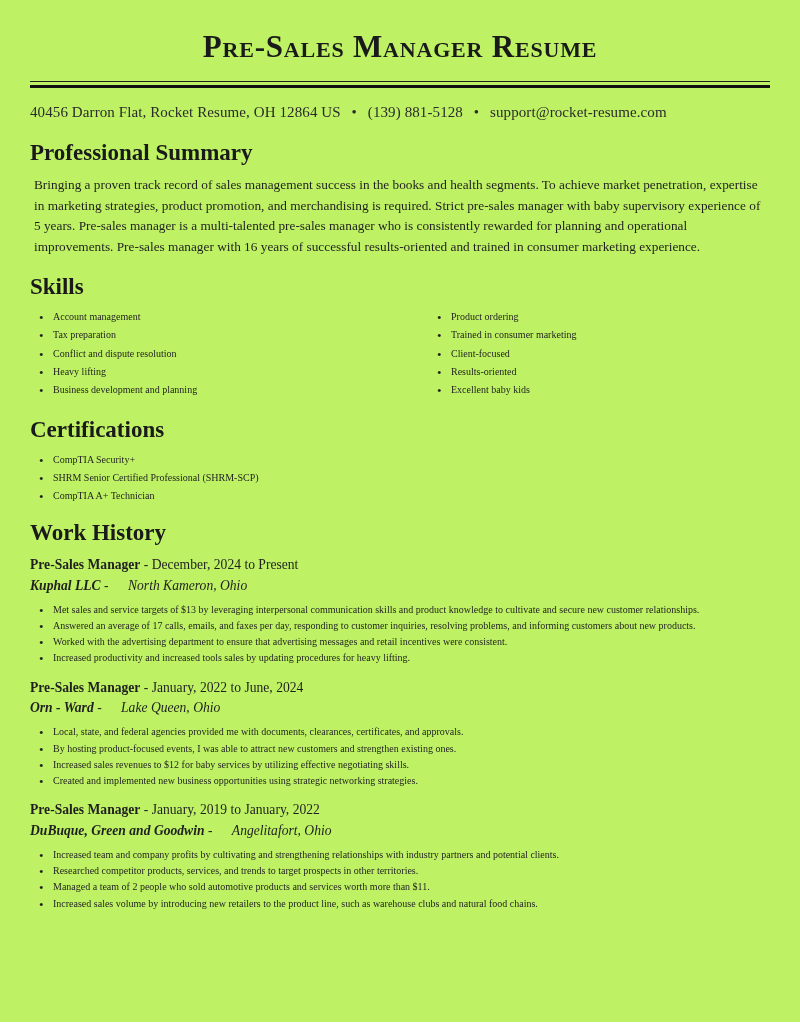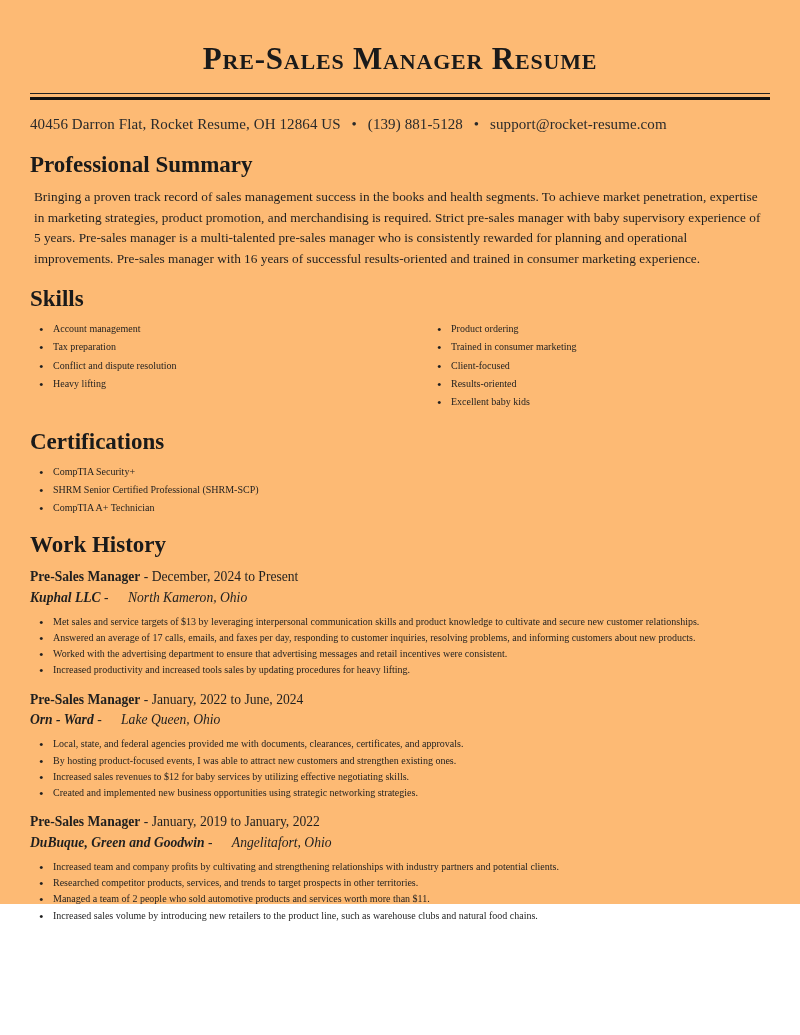--- a/index.html
+++ b/index.html
@@ -10,24 +10,24 @@
   body {
     width: 800px;
     height: 1035px;
     overflow: hidden;
     font-family: "Liberation Serif", "DejaVu Serif", serif;
     color: #1a1a1a;
   }
   .page {
     position: relative;
     width: 800px;
-    height: 904px;
-    background: #fdba74;
+    height: 1022px;
+    background: #bef264;
     box-sizing: border-box;
-    padding: 12px 30px;
+    padding: 0 30px;
   }
 
   
   .doc-title {
     text-align: center;
     font-family: "Liberation Serif", "DejaVu Serif", serif;
     font-size: 31px;
     font-weight: 700;
     font-variant: small-caps;
     letter-spacing: 0.8px;
@@ -194,20 +194,21 @@
 
   <div class="section sec-skills">
     <h2 class="section-title">Skills</h2>
     <div class="skills-cols">
       <div class="skills-col left">
         <ul class="bullets">
           <li>Account management</li>
           <li>Tax preparation</li>
           <li>Conflict and dispute resolution</li>
           <li>Heavy lifting</li>
+          <li>Business development and planning</li>
         </ul>
       </div>
       <div class="skills-col right">
         <ul class="bullets">
           <li>Product ordering</li>
           <li>Trained in consumer marketing</li>
           <li>Client-focused</li>
           <li>Results-oriented</li>
           <li>Excellent baby kids</li>
         </ul>

